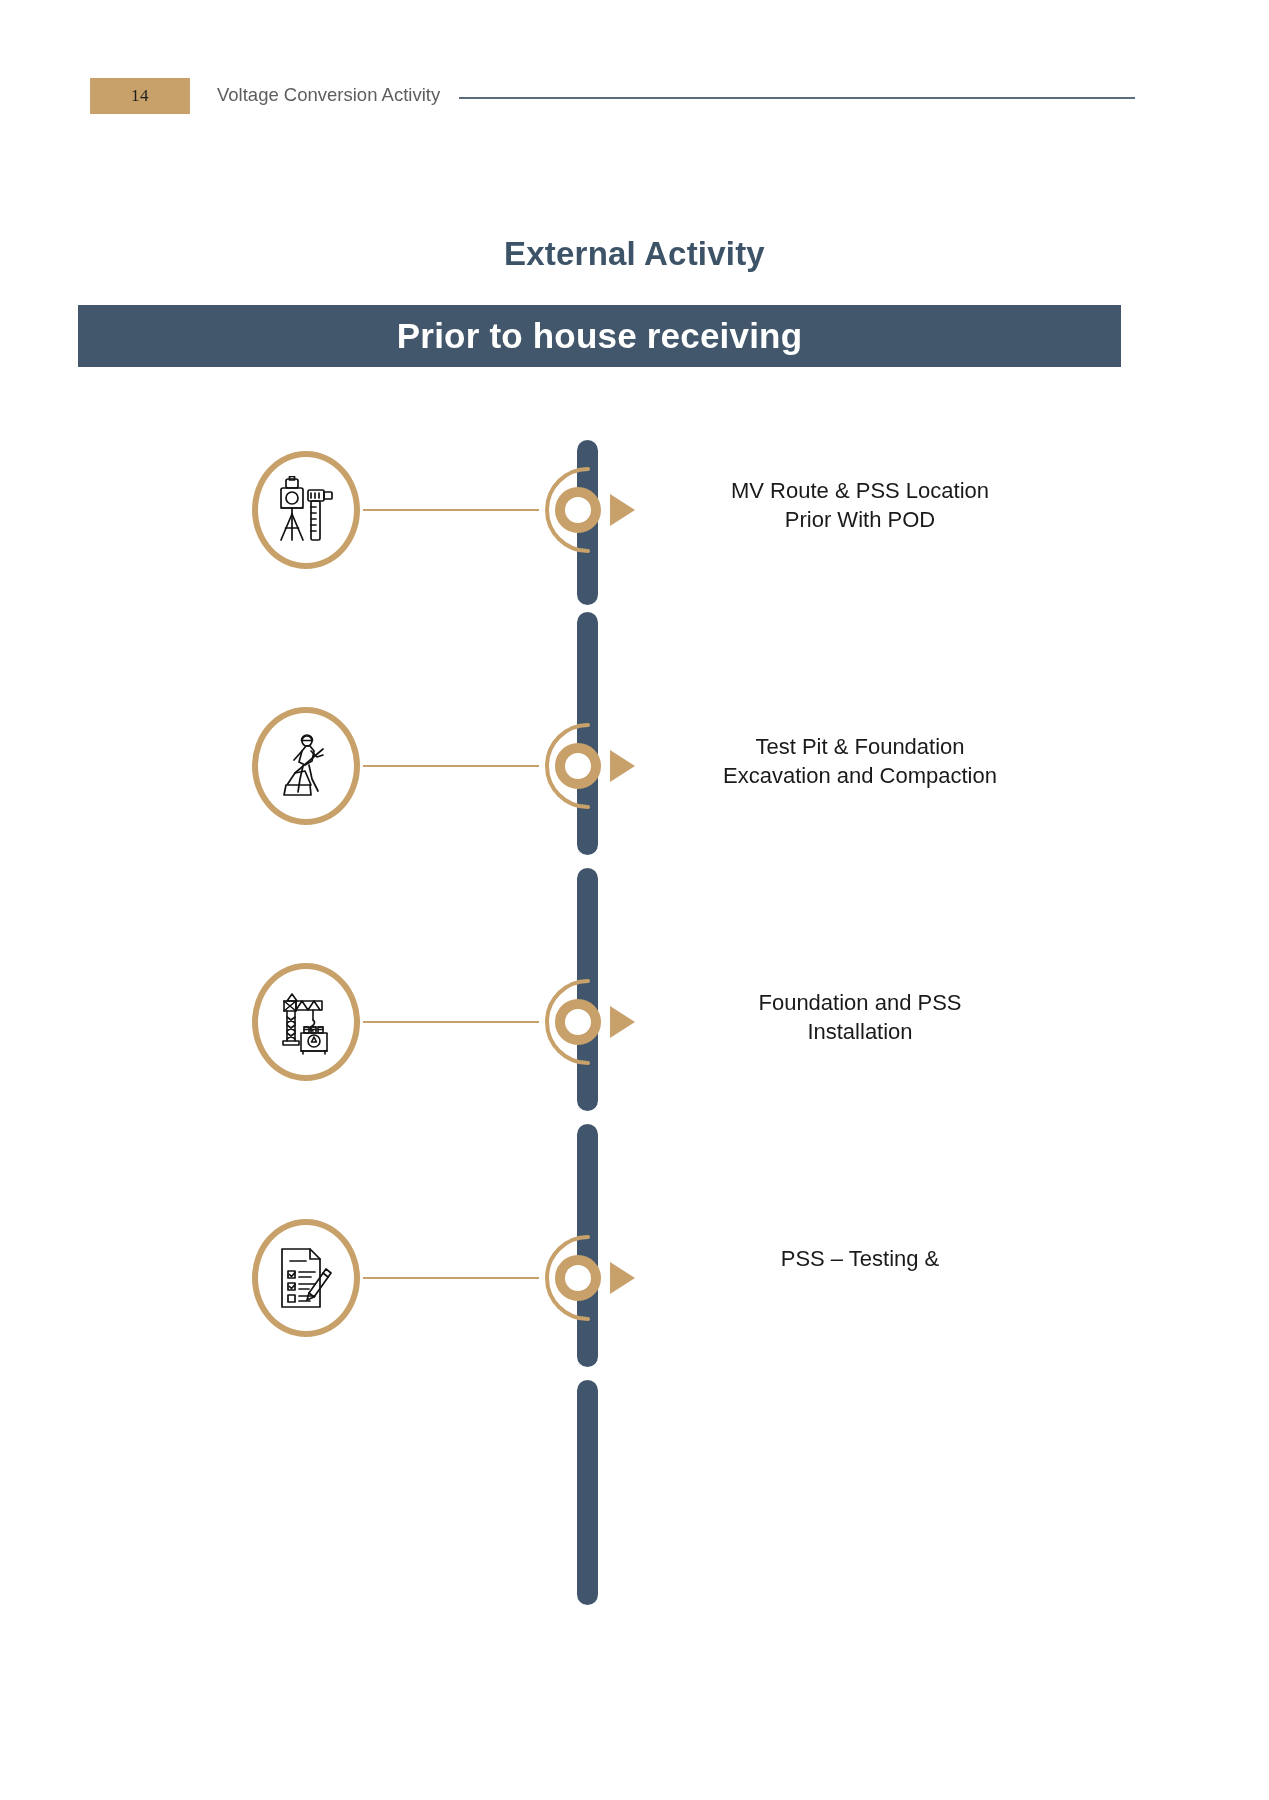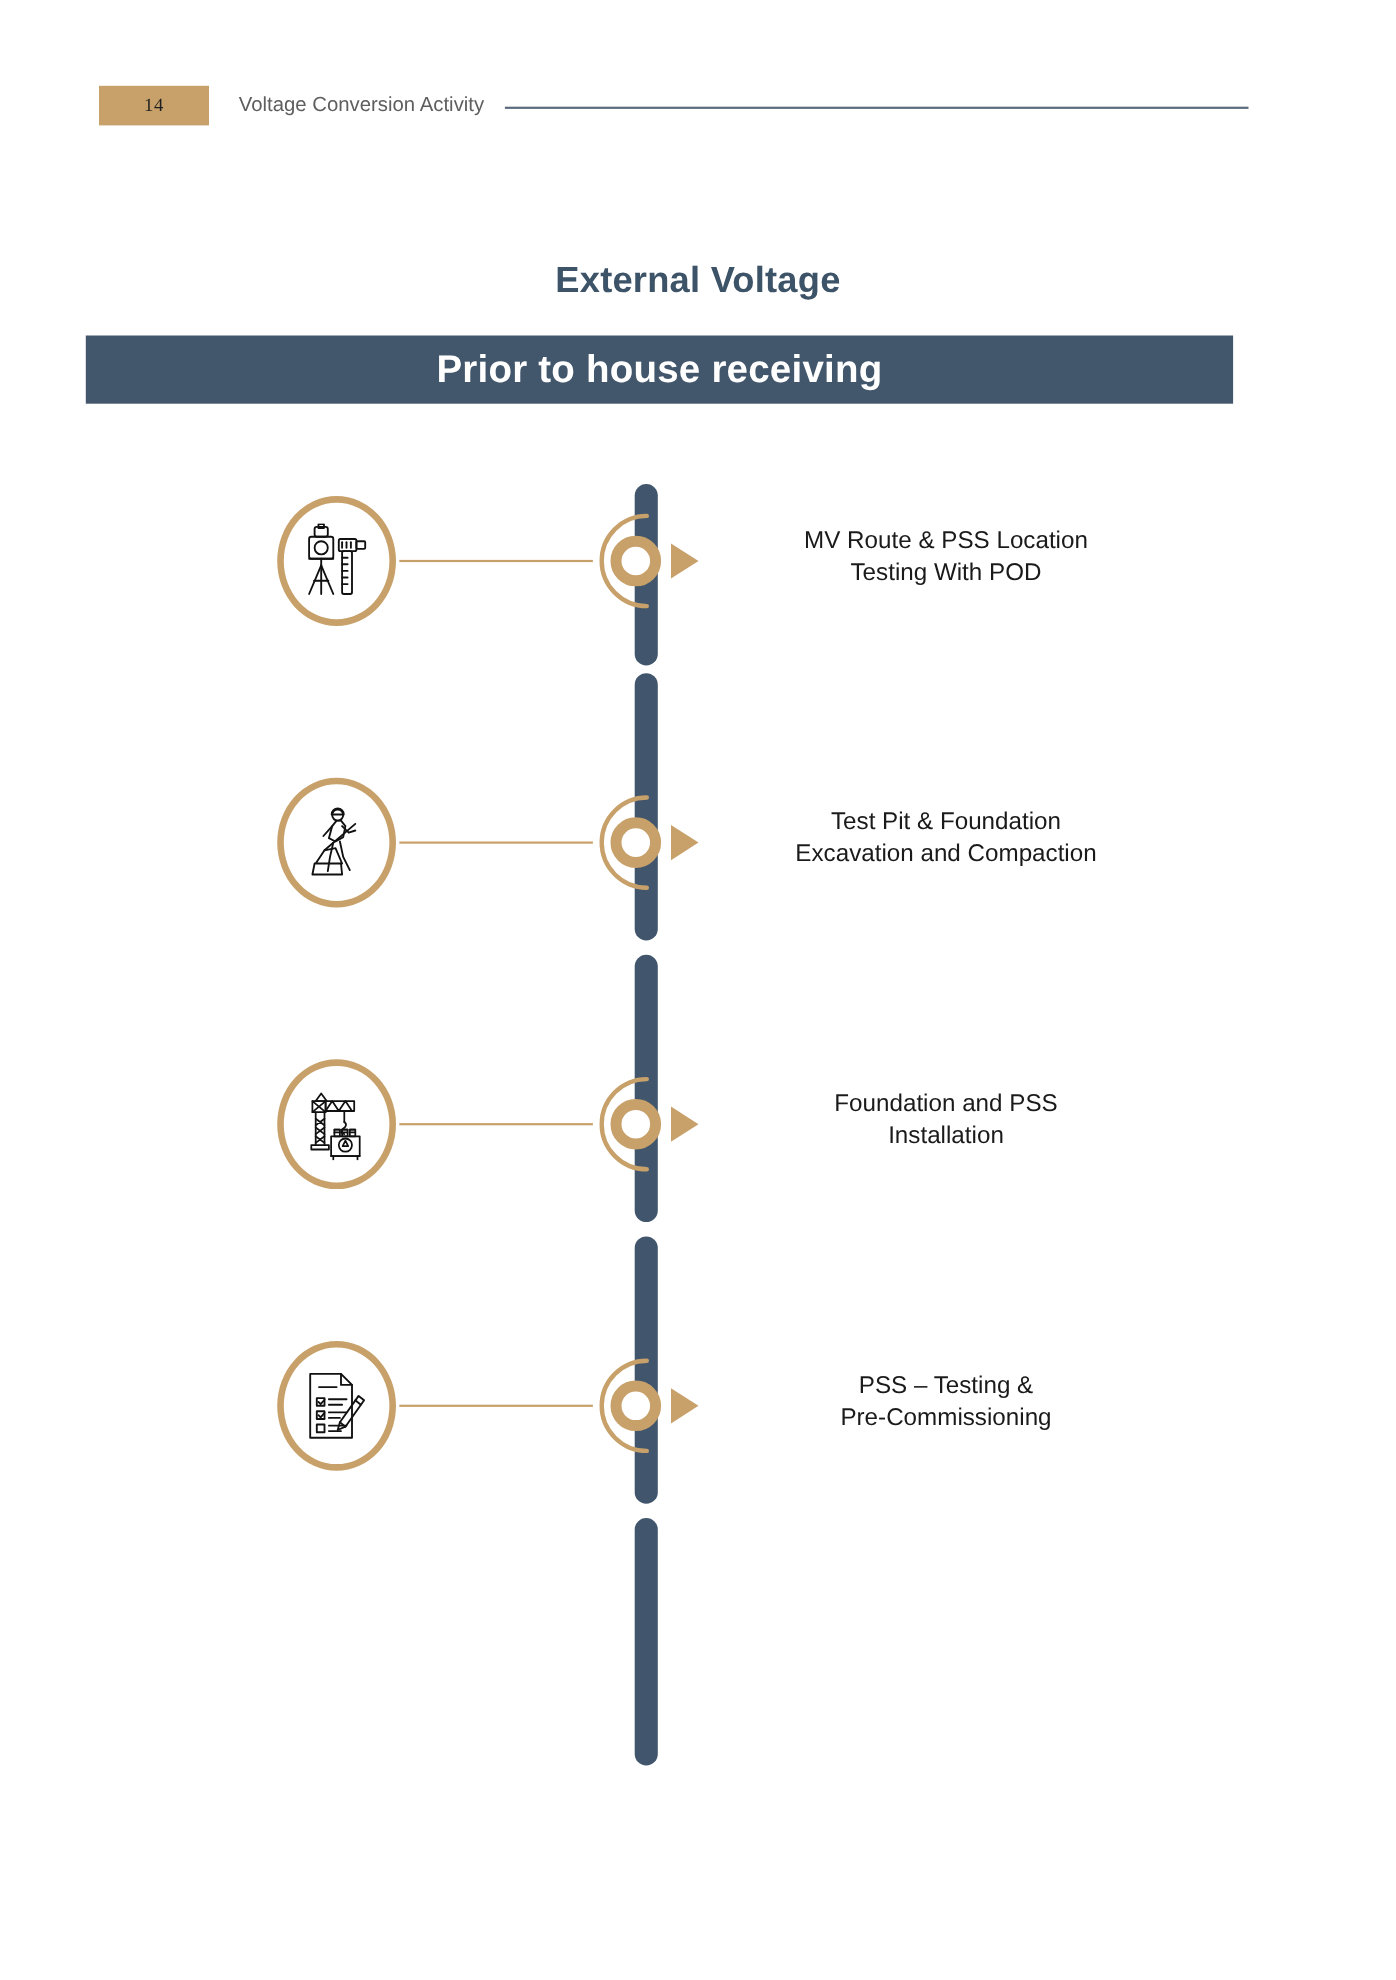--- a/index.html
+++ b/index.html
@@ -193,21 +193,21 @@
 </style>
 </head>
 <body>
 
 <div class="page-header">
   <div class="page-number-badge">14</div>
   <div class="header-title">Voltage Conversion Activity</div>
   <div class="header-rule"></div>
 </div>
 
-<div class="main-title">External Voltage</div>
+<div class="main-title">External Activity</div>
 
 <div class="banner">
   <div class="banner-text">Prior to house receiving</div>
 </div>
 
 <div class="timeline">
 
   <div class="spine-seg" style="top:440px;height:165px;"></div>
   <div class="spine-seg" style="top:612px;height:243px;"></div>
   <div class="spine-seg" style="top:868px;height:243px;"></div>
@@ -243,21 +243,21 @@
     <div class="connector"></div>
     <div class="node">
       <svg class="node-arc" viewBox="0 0 100 100" fill="none">
         <path d="M 66 9 A 41 41 0 1 0 66 91" stroke="#c8a16a" stroke-width="4" stroke-linecap="round"></path>
       </svg>
       <div class="node-ring"></div>
       <div class="node-arrow"></div>
     </div>
     <div class="tl-label">
       <div>MV Route &amp; PSS Location</div>
-      <div>Testing With POD</div>
+      <div>Prior With POD</div>
     </div>
   </div>
 
   <div class="tl-row" style="top:962px;">
     <div class="icon-bubble">
       <svg width="66" height="66" viewBox="0 0 66 66" fill="none" stroke="#111" stroke-width="1.6" stroke-linecap="round" stroke-linejoin="round">
         <path d="M14 12 l5 -7 5 7 z"></path>
         <rect x="11" y="12" width="12" height="10"></rect>
         <path d="M11 12 l12 10 M23 12 l-12 10"></path>
         <rect x="23" y="12" width="26" height="9"></rect>
@@ -346,17 +346,16 @@
     <div class="connector"></div>
     <div class="node">
       <svg class="node-arc" viewBox="0 0 100 100" fill="none">
         <path d="M 66 9 A 41 41 0 1 0 66 91" stroke="#c8a16a" stroke-width="4" stroke-linecap="round"></path>
       </svg>
       <div class="node-ring"></div>
       <div class="node-arrow"></div>
     </div>
     <div class="tl-label">
       <div>PSS – Testing &amp;</div>
-      <div>Pre-Commissioning</div>
     </div>
   </div>
 
 </div>
 
 </body></html>

